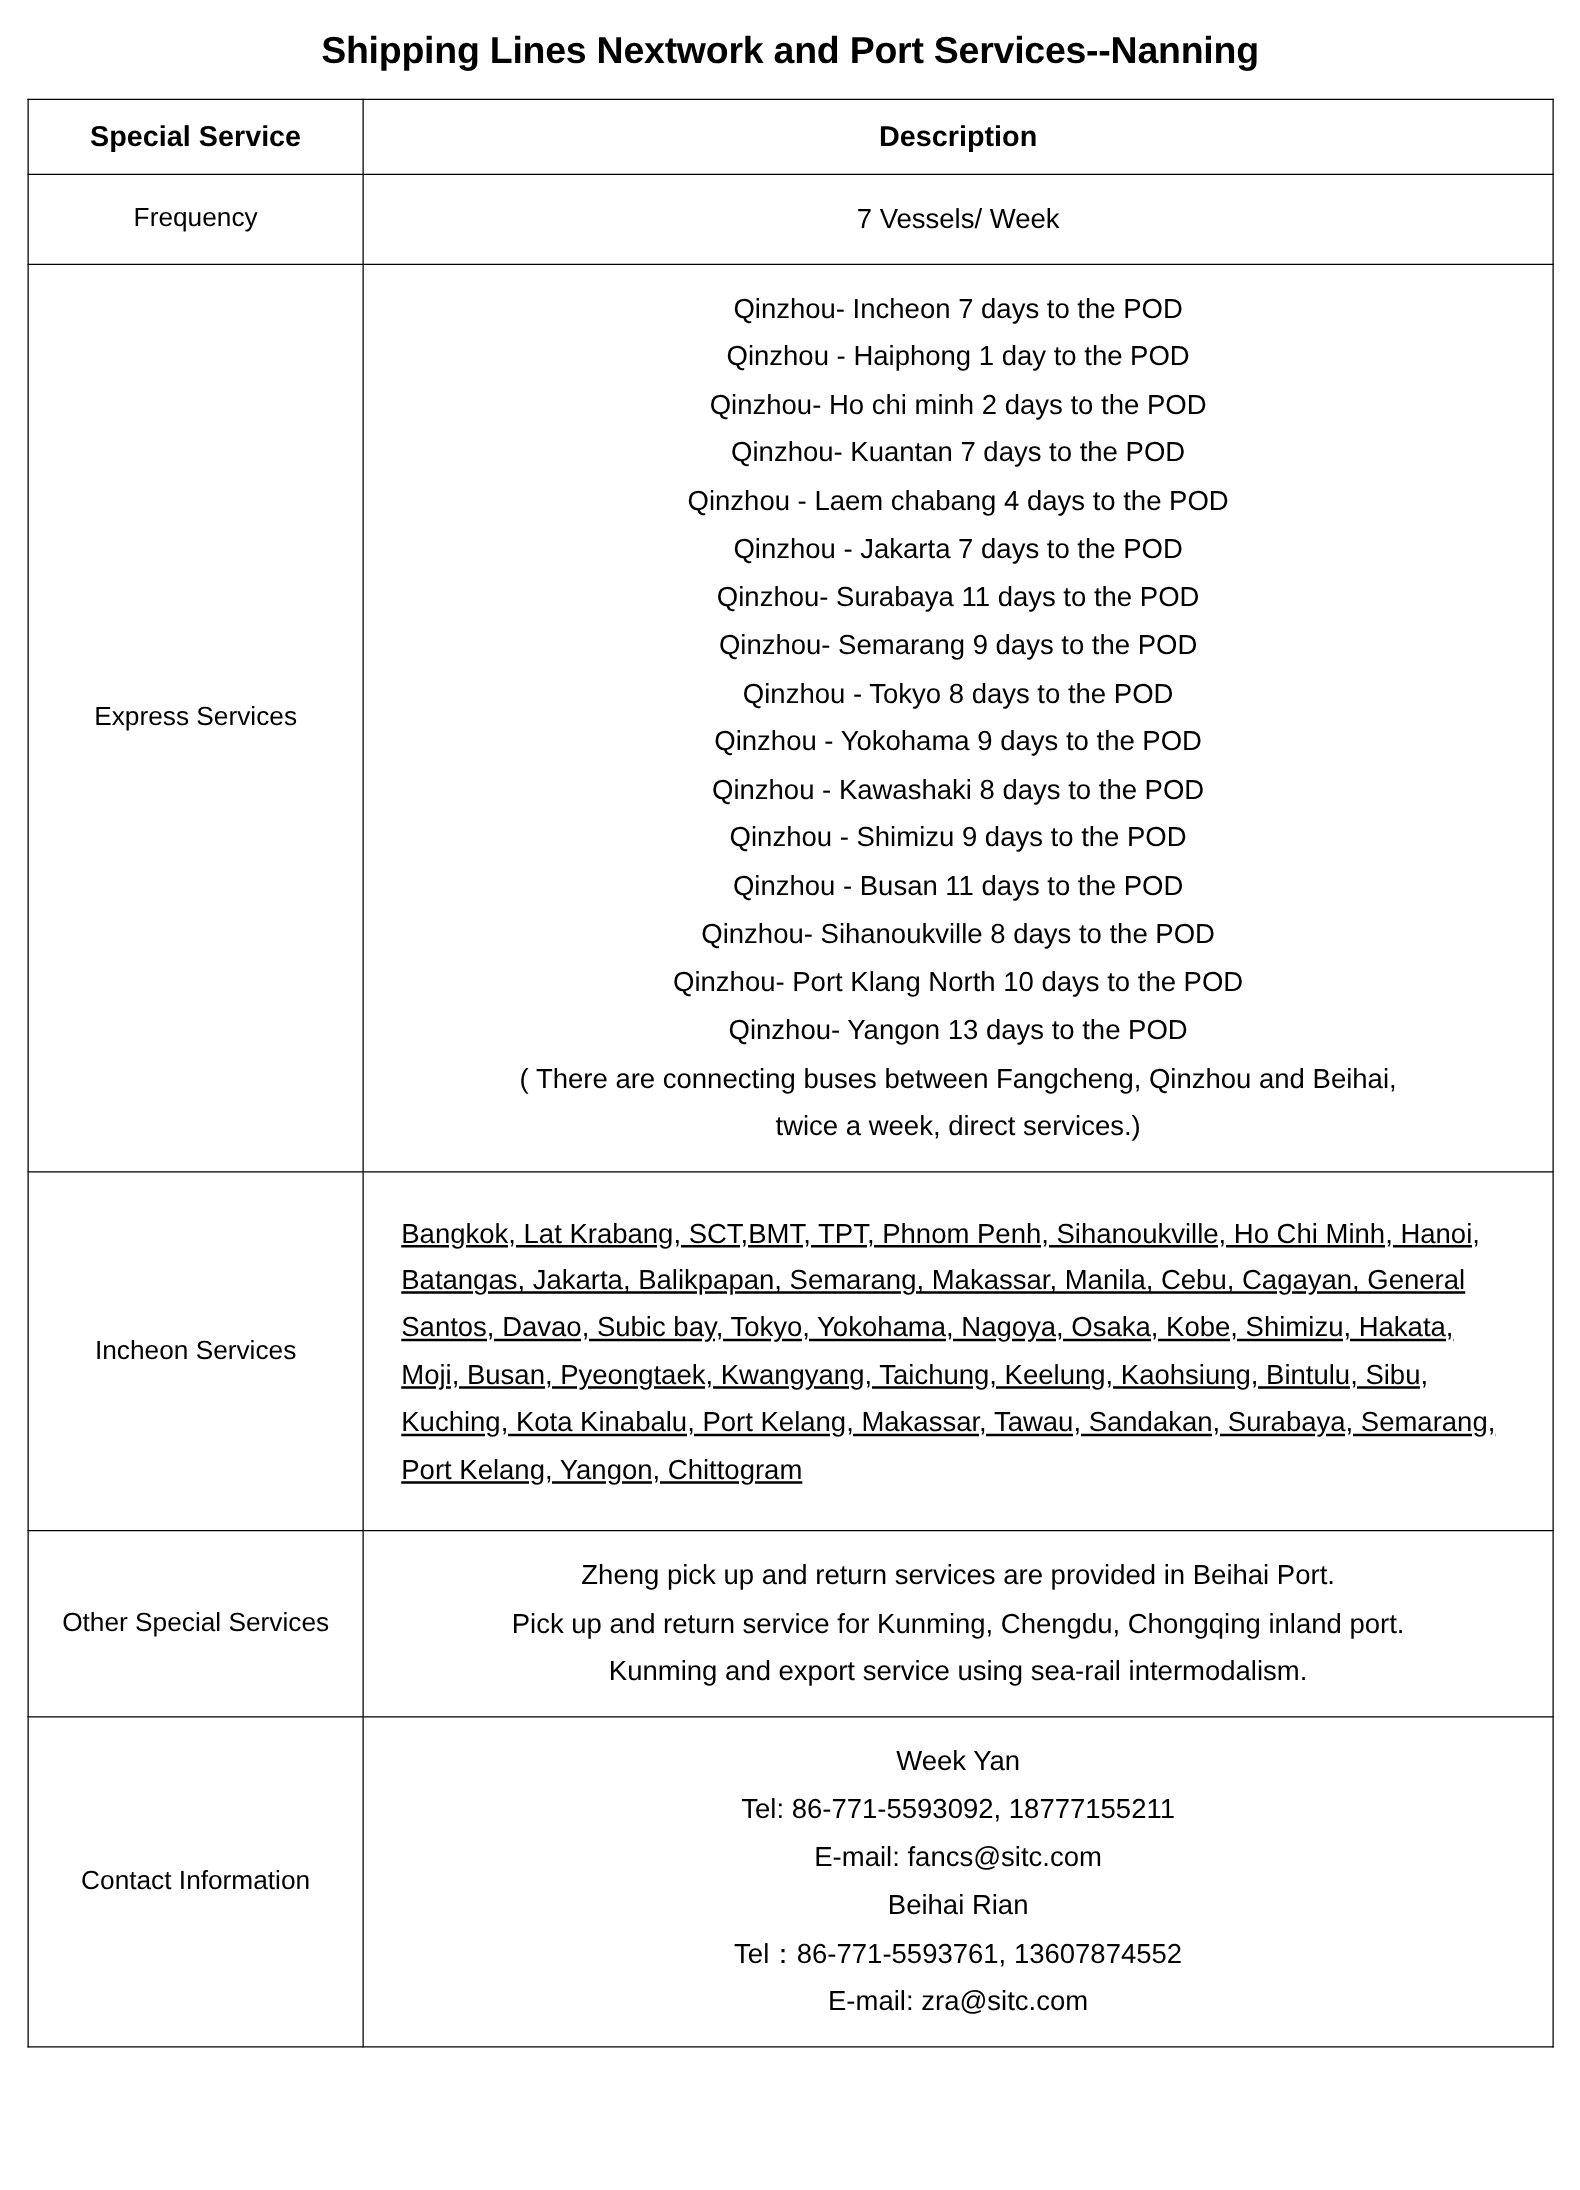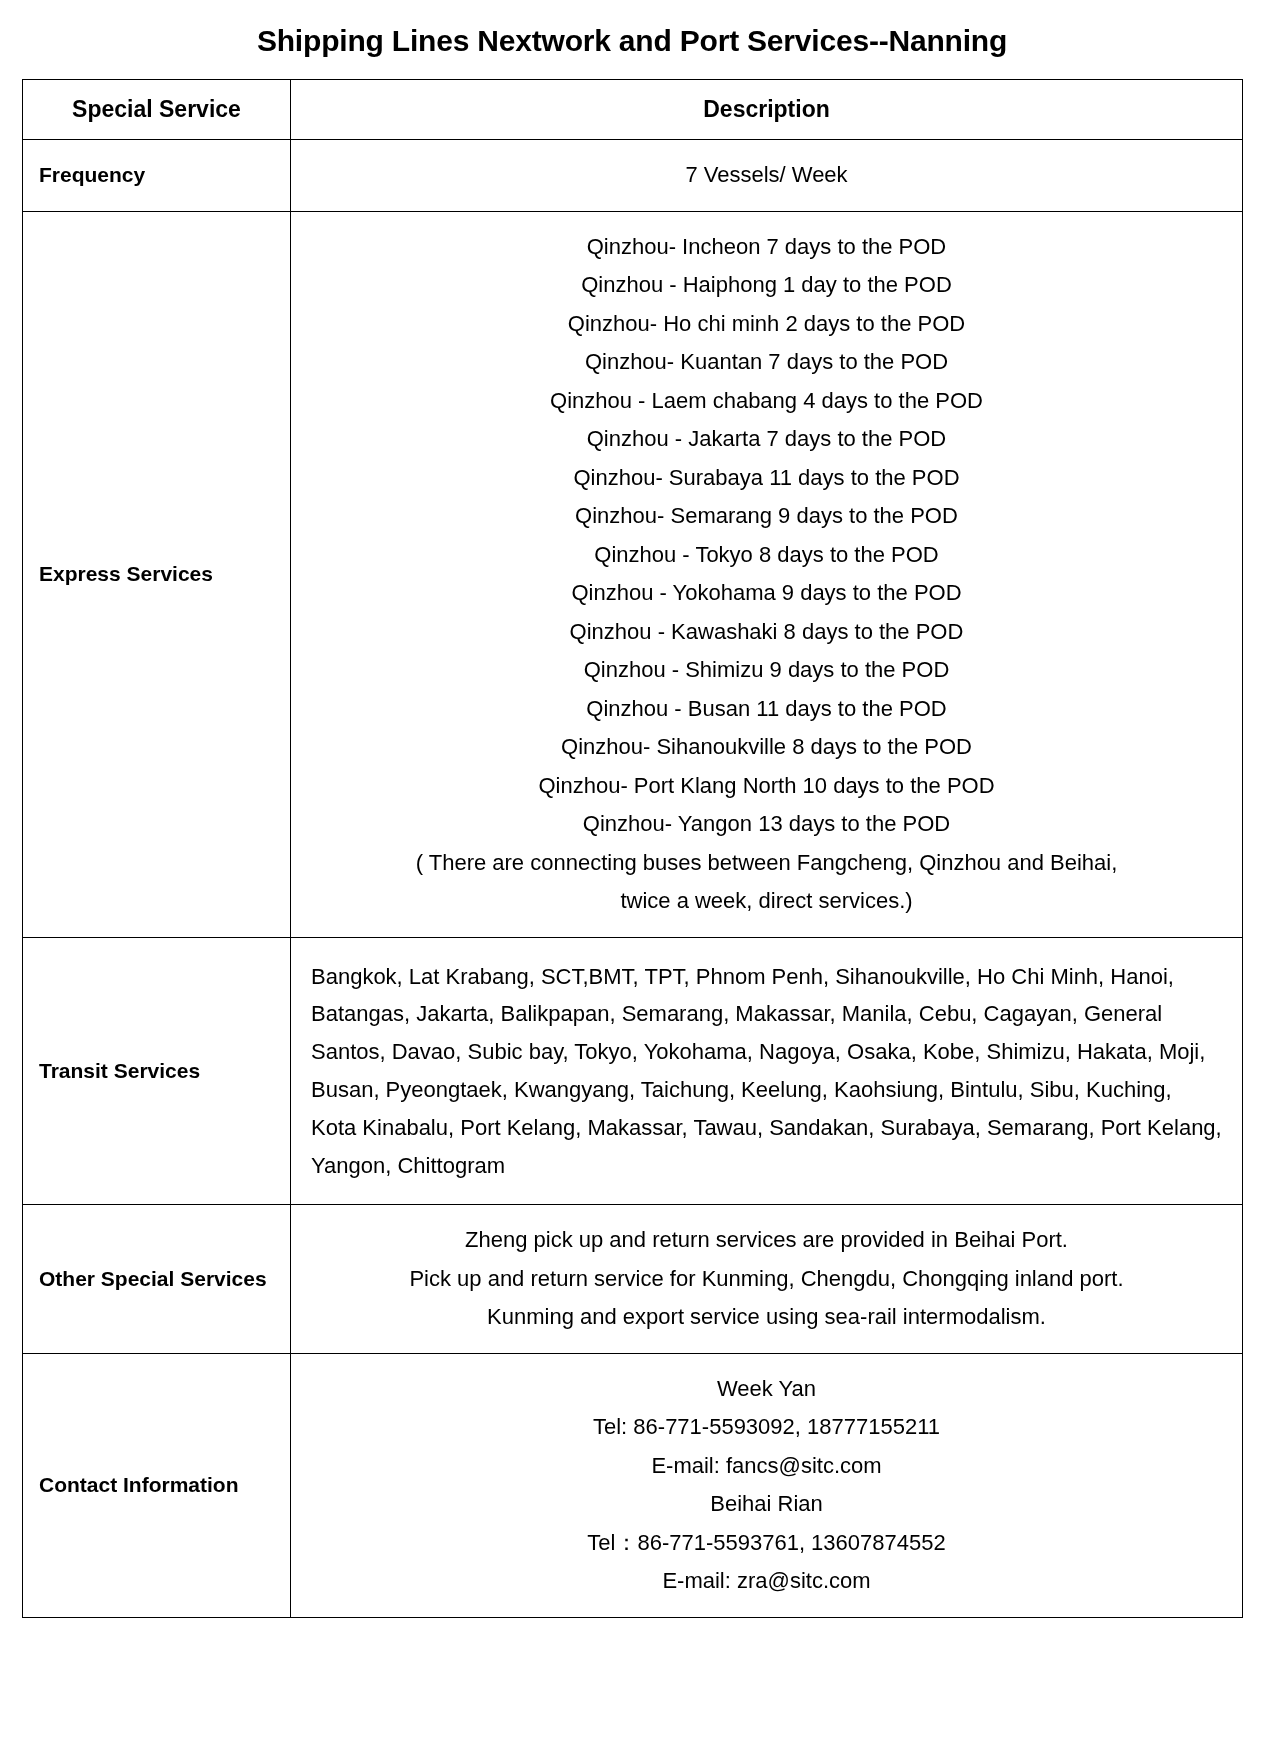--- a/index.html
+++ b/index.html
@@ -37,22 +37,22 @@
   }
   table.svc-table td, table.svc-table th {
     border: 1.5px solid #000000;
     vertical-align: middle;
     padding: 16px;
   }
   col.c-label { width: 268px; }
   col.c-desc  { width: 952px; }
 
   .label-cell {
-    text-align: left;
-    font-weight: bold;
+    text-align: center;
+    font-weight: normal;
     font-size: 21px;
     white-space: nowrap;
     overflow: visible;
     padding: 6px 2px;
   }
   .head-cell {
     text-align: center;
     font-weight: bold;
     font-size: 23px;
     padding: 10px 4px;
@@ -63,21 +63,21 @@
     padding: 5px 0 5px 16px;
     text-align: center;
   }
   .desc-cell .line { display: block; white-space: nowrap; }
   .para {
     font-size: 22px;
     line-height: 1.75;
     padding: 6px 14px 6px 16px;
     text-align: left;
   }
-  .para p { margin: 4px; }
+  .para p { margin: 14px; text-decoration: underline; }
   .tight { line-height: 1.72; }
 </style>
 </head>
 <body>
 
 <div class="page">
 
   <div class="doc-title">Shipping Lines Nextwork and Port Services--Nanning</div>
 
   <table class="svc-table">
@@ -116,21 +116,21 @@
           <span class="line">Qinzhou- Sihanoukville 8 days to the POD</span>
           <span class="line">Qinzhou- Port Klang North 10 days to the POD</span>
           <span class="line">Qinzhou- Yangon 13 days to the POD</span>
           <span class="line">( There are connecting buses between Fangcheng, Qinzhou and Beihai,</span>
           <span class="line">twice a week, direct services.)</span>
         </td>
       </tr>
 
 
       <tr>
-        <td class="label-cell">Transit Services</td>
+        <td class="label-cell">Incheon Services</td>
         <td class="para tight">
           <p>Bangkok, Lat Krabang, SCT,BMT, TPT, Phnom Penh, Sihanoukville, Ho Chi Minh, Hanoi, Batangas, Jakarta, Balikpapan, Semarang, Makassar, Manila, Cebu, Cagayan, General Santos, Davao, Subic bay, Tokyo, Yokohama, Nagoya, Osaka, Kobe, Shimizu, Hakata, Moji, Busan, Pyeongtaek, Kwangyang, Taichung, Keelung, Kaohsiung, Bintulu, Sibu, Kuching, Kota Kinabalu, Port Kelang, Makassar, Tawau, Sandakan, Surabaya, Semarang, Port Kelang, Yangon, Chittogram</p>
         </td>
       </tr>
 
       <tr>
         <td class="label-cell">Other Special Services</td>
         <td class="desc-cell">
           <span class="line">Zheng pick up and return services are provided in Beihai Port.</span>
           <span class="line">Pick up and return service for Kunming, Chengdu, Chongqing inland port.</span>

